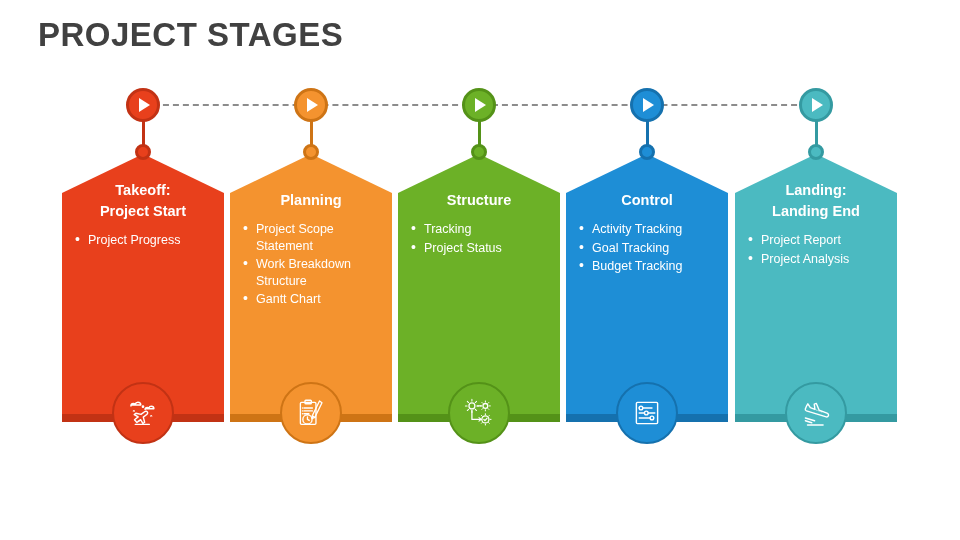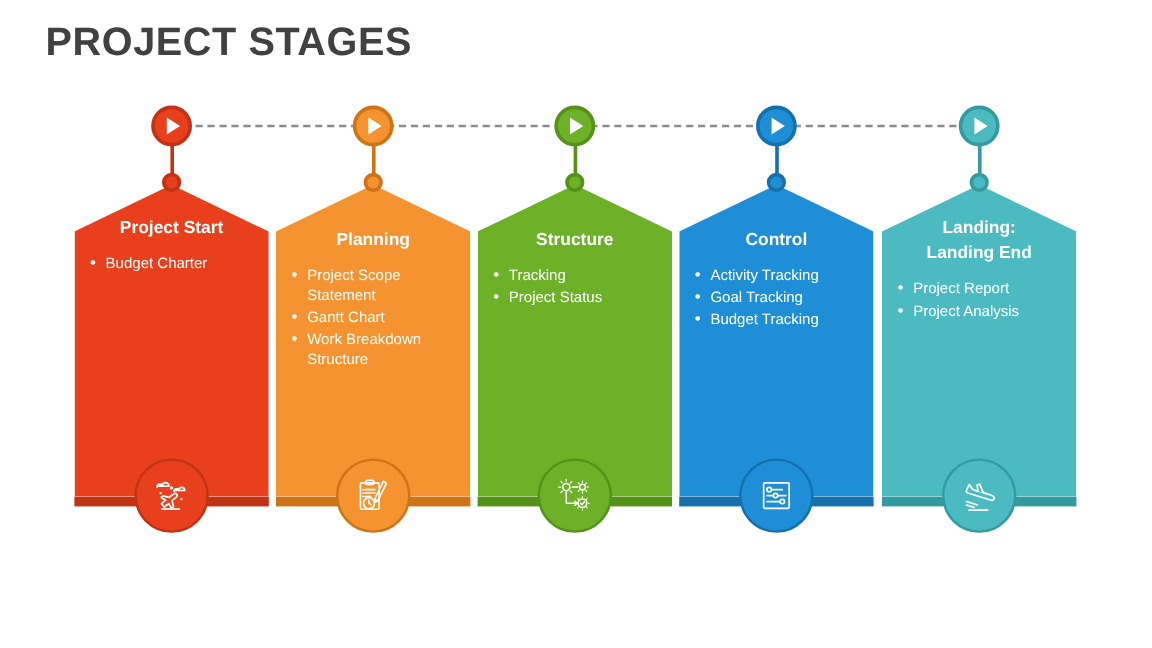--- a/index.html
+++ b/index.html
@@ -179,24 +179,25 @@
   <div class="stage" id="stage-0" style="left:62px;">
     <div class="stem" style="background: rgb(194, 50, 20);"></div>
     <div class="marker" style="background: rgb(232, 64, 28); border: 3px solid rgb(194, 50, 20);">
         <span class="play"></span>
       </div>
     <div class="apex-dot" style="background: rgb(232, 64, 28); border: 3px solid rgb(194, 50, 20);"></div>
     <div class="body-shape" style="background: rgb(232, 64, 28);"></div>
     <div class="base-bar" style="background: rgb(194, 50, 20);"></div>
     <div class="text-block">
       <div class="stage-title" style="margin-top: 26px;">
+        <div>Takeoff:</div>
         <div>Project Start</div>
       </div>
       <ul class="bullets">
-        <li>Budget Charter</li>
+        <li>Project Progress</li>
       </ul>
     </div>
     <div class="icon-circle" style="background: rgb(232, 64, 28); border: 2px solid rgb(194, 50, 20);">
       <svg viewBox="0 0 48 48" fill="none" stroke="#ffffff" stroke-width="2" stroke-linecap="round" stroke-linejoin="round">
         <path d="M7 14c0-2 1.6-3.4 3.4-3.4 1 0 1.9.4 2.5 1.1.5-1.7 2-2.9 3.9-2.9 2.3 0 4.1 1.8 4.1 4H7z"></path>
         <path d="M27 19c0-1.8 1.4-3 3-3 .9 0 1.7.4 2.2 1 .5-1.5 1.9-2.6 3.5-2.6 2 0 3.7 1.6 3.7 3.6H27z"></path>
         <path d="M12 33.5l5.2-4.1-5.6-3.2 2.3-1.8 7.3 1.6 5-3.8c1.3-1 3-.9 3.9.2.9 1.1.5 2.7-.8 3.7l-4.9 3.8 1.9 7.2-2.3 1.8-3.4-5.5-5.2 4.1z"></path>
         <path d="M13 40h20"></path>
         <circle cx="24" cy="15" r="0.9" fill="#ffffff"></circle>
         <path d="M10.5 20.5l1.2 1.2M10.5 21.7l1.2-1.2" stroke-width="1.4"></path>
@@ -213,22 +214,22 @@
       </div>
     <div class="apex-dot" style="background: rgb(244, 147, 47); border: 3px solid rgb(206, 116, 21);"></div>
     <div class="body-shape" style="background: rgb(244, 147, 47);"></div>
     <div class="base-bar" style="background: rgb(206, 116, 21);"></div>
     <div class="text-block">
       <div class="stage-title">
         <div>Planning</div>
       </div>
       <ul class="bullets">
         <li>Project Scope Statement</li>
+        <li>Work Breakdown Structure</li>
         <li>Gantt Chart</li>
-        <li>Work Breakdown Structure</li>
       </ul>
     </div>
     <div class="icon-circle" style="background: rgb(244, 147, 47); border: 2px solid rgb(206, 116, 21);">
       <svg viewBox="0 0 48 48" fill="none" stroke="#ffffff" stroke-width="1.9" stroke-linecap="round" stroke-linejoin="round">
         <rect x="9" y="9" width="22" height="31" rx="1.6"></rect>
         <rect x="15.5" y="6" width="9" height="5" rx="1.2"></rect>
         <path d="M14 17h12M14 21h12M14 25h7"></path>
         <circle cx="12" cy="17" r="1" fill="#ffffff" stroke="none"></circle>
         <circle cx="12" cy="21" r="1" fill="#ffffff" stroke="none"></circle>
         <circle cx="12" cy="25" r="1" fill="#ffffff" stroke="none"></circle>

